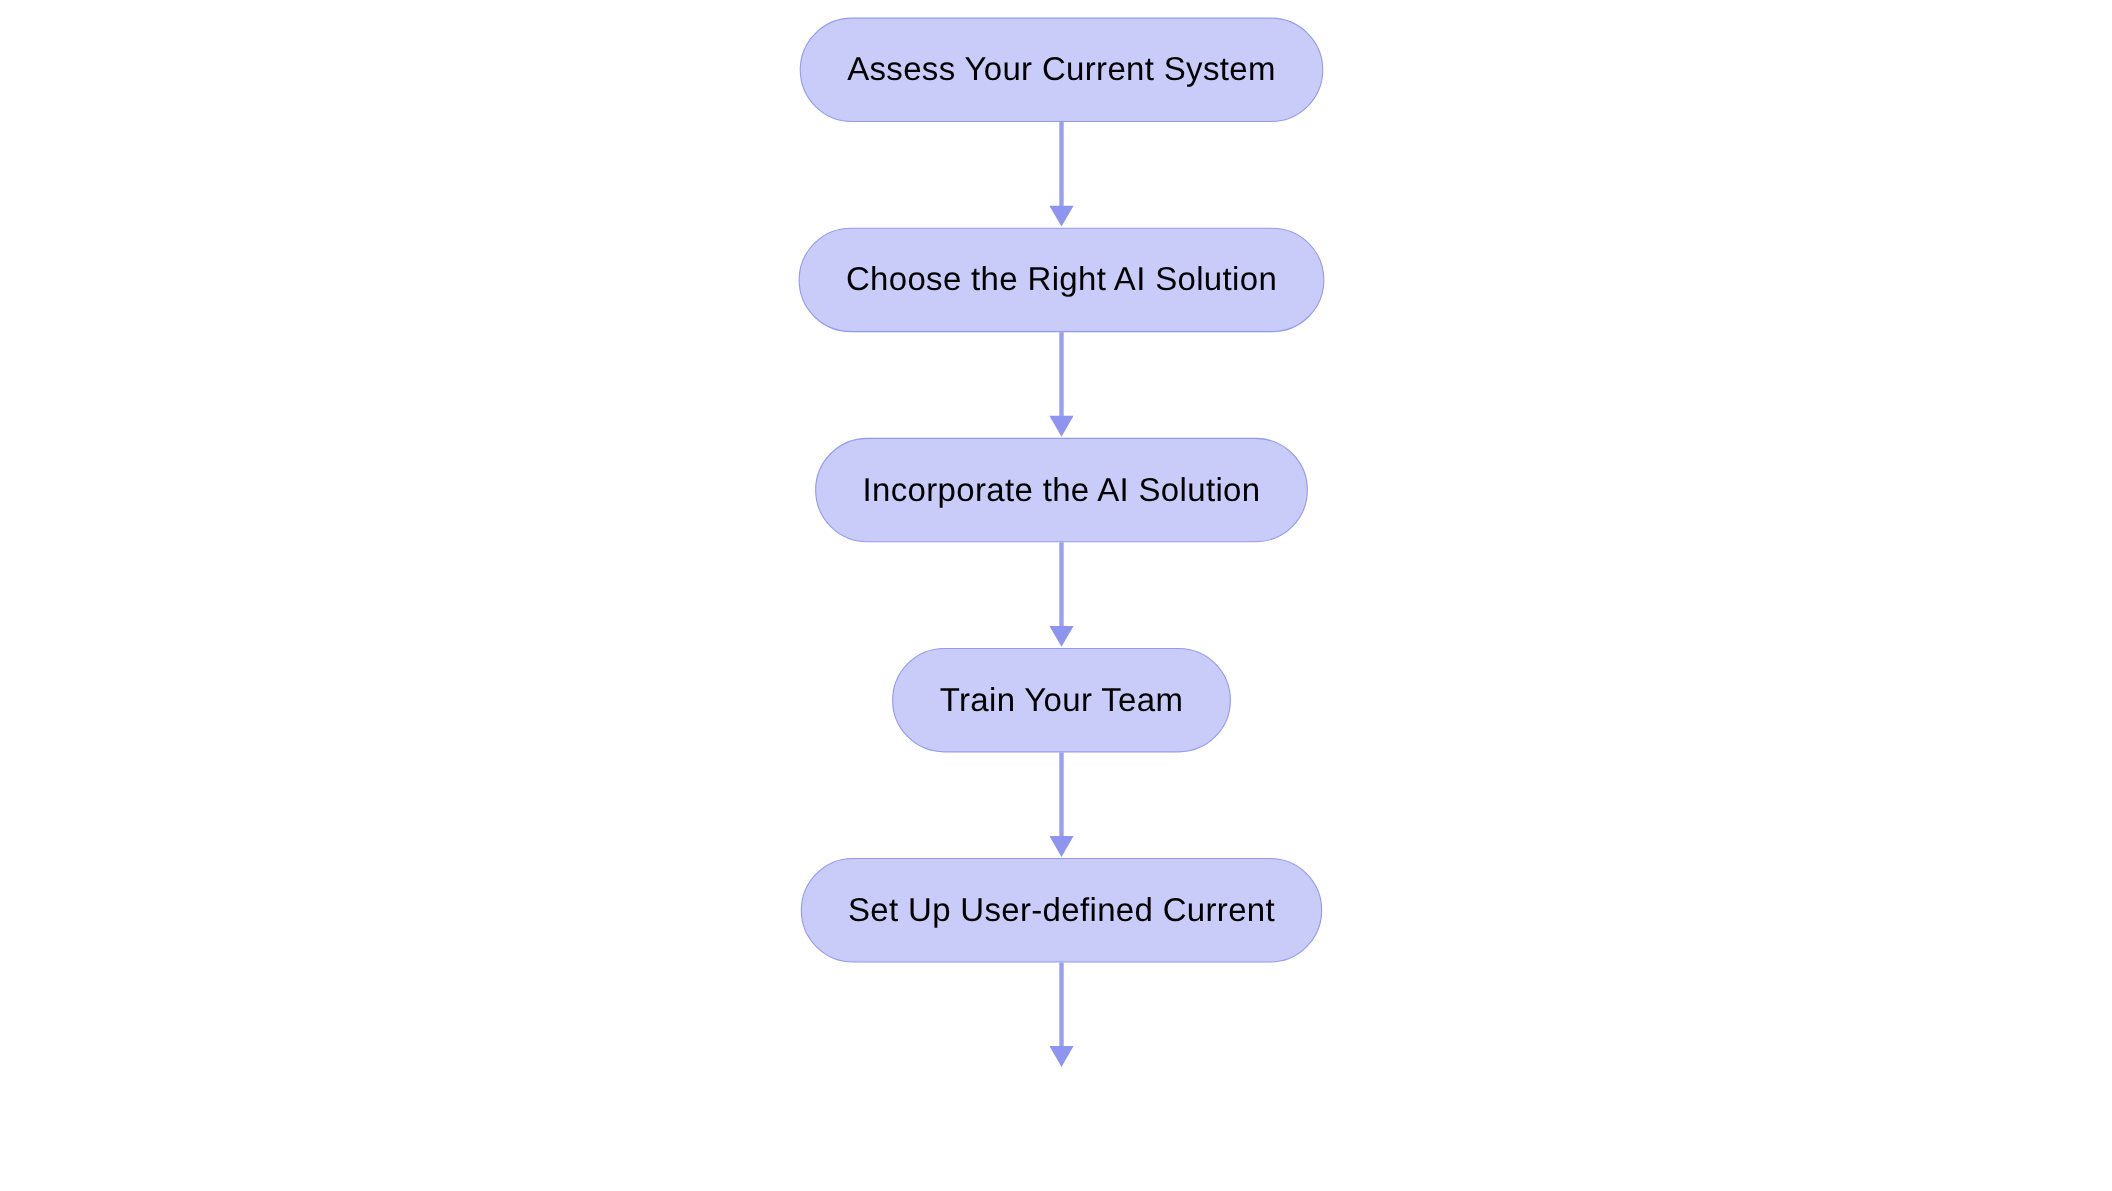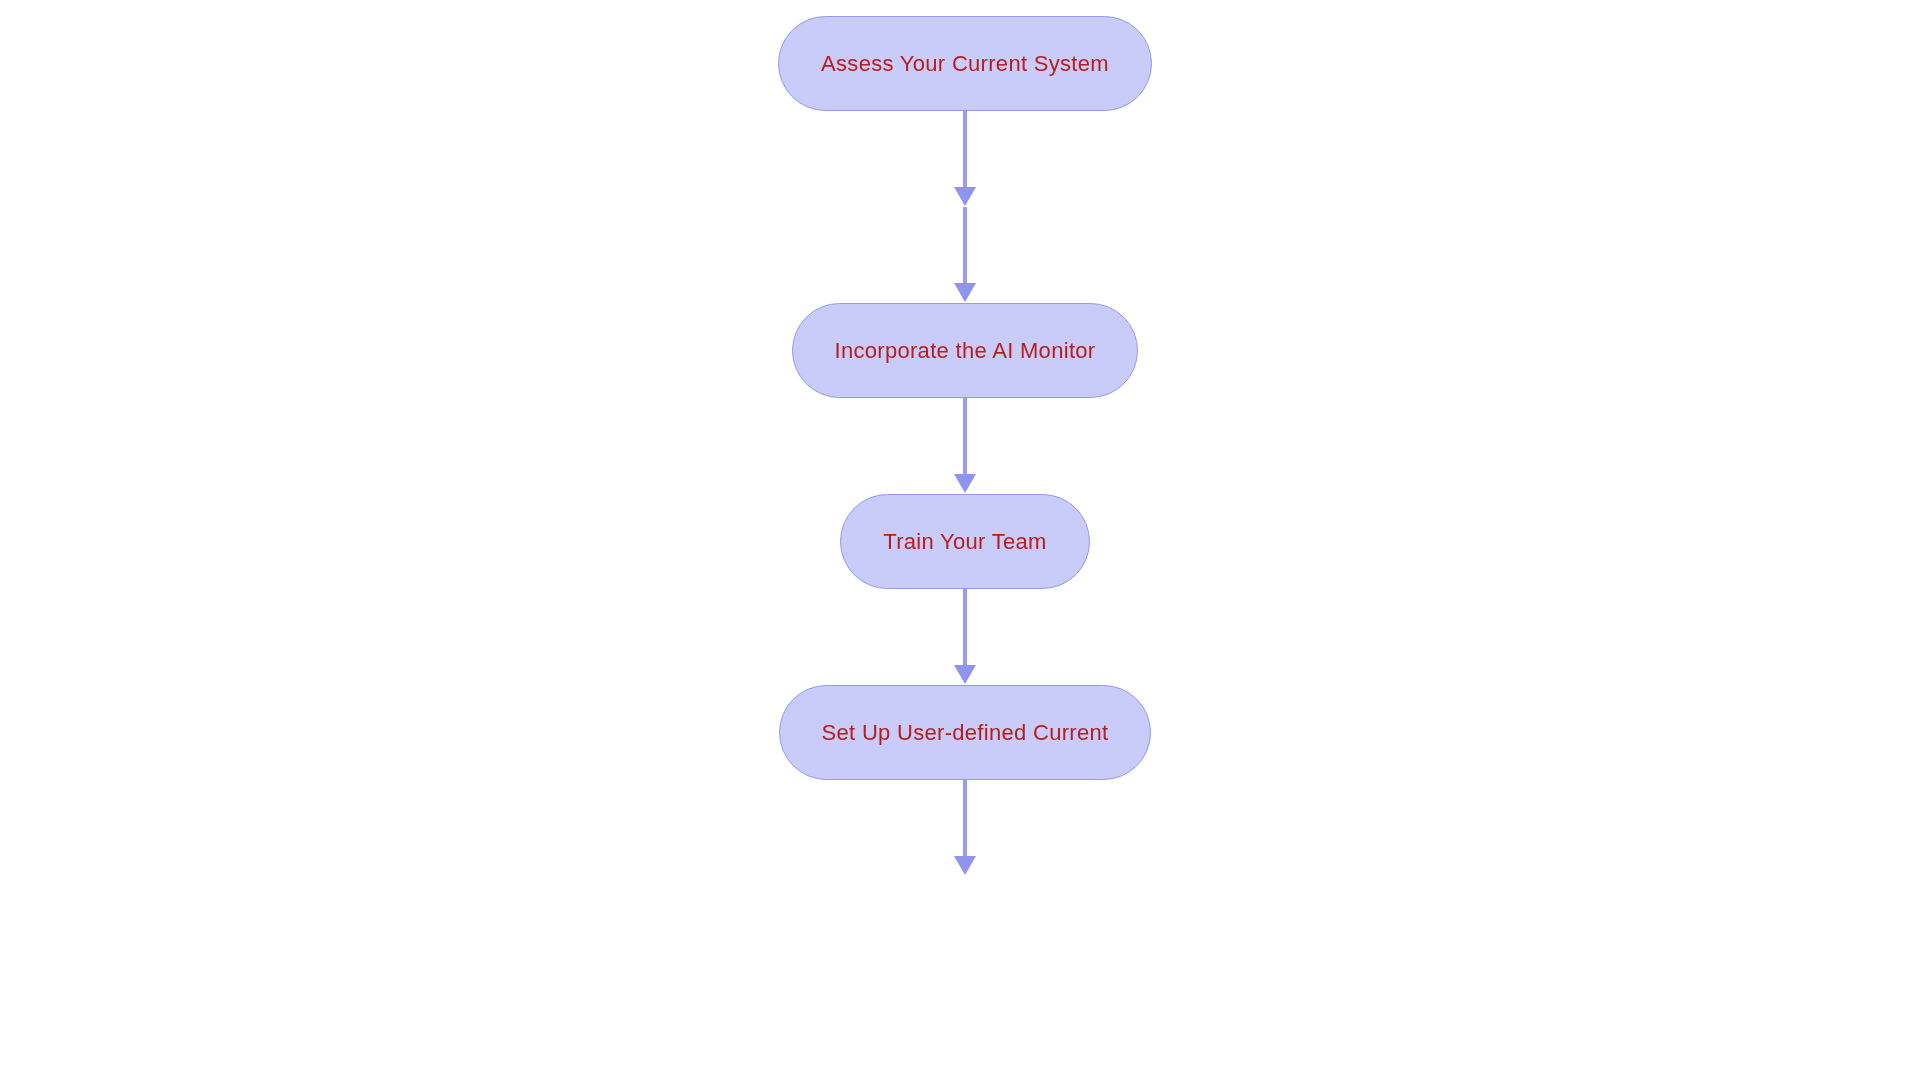--- a/index.html
+++ b/index.html
@@ -31,23 +31,23 @@
     box-sizing: border-box;
     background: #c9cbf8;
     border: 1.5px solid #9499f0;
     border-radius: 48px;
     display: flex;
     align-items: center;
     justify-content: center;
     padding: 0 42px;
   }
   .node-label {
-    font-size: 22px;
+    font-size: 30px;
     line-height: 1;
-    color: #b91c1c;
+    color: #000000;
     letter-spacing: 0.3px;
     white-space: nowrap;
   }
   .arrow {
     height: 96px;
     width: 24px;
     display: flex;
     flex-direction: column;
     align-items: center;
     justify-content: flex-start;
@@ -76,28 +76,31 @@
 
     <div class="node">
       <span class="node-label">Assess Your Current System</span>
     </div>
 
     <div class="arrow">
       <span class="arrow-line"></span>
       <span class="arrow-head"></span>
     </div>
 
+    <div class="node">
+      <span class="node-label">Choose the Right AI Solution</span>
+    </div>
 
     <div class="arrow">
       <span class="arrow-line"></span>
       <span class="arrow-head"></span>
     </div>
 
     <div class="node">
-      <span class="node-label">Incorporate the AI Monitor</span>
+      <span class="node-label">Incorporate the AI Solution</span>
     </div>
 
     <div class="arrow">
       <span class="arrow-line"></span>
       <span class="arrow-head"></span>
     </div>
 
     <div class="node">
       <span class="node-label">Train Your Team</span>
     </div>

